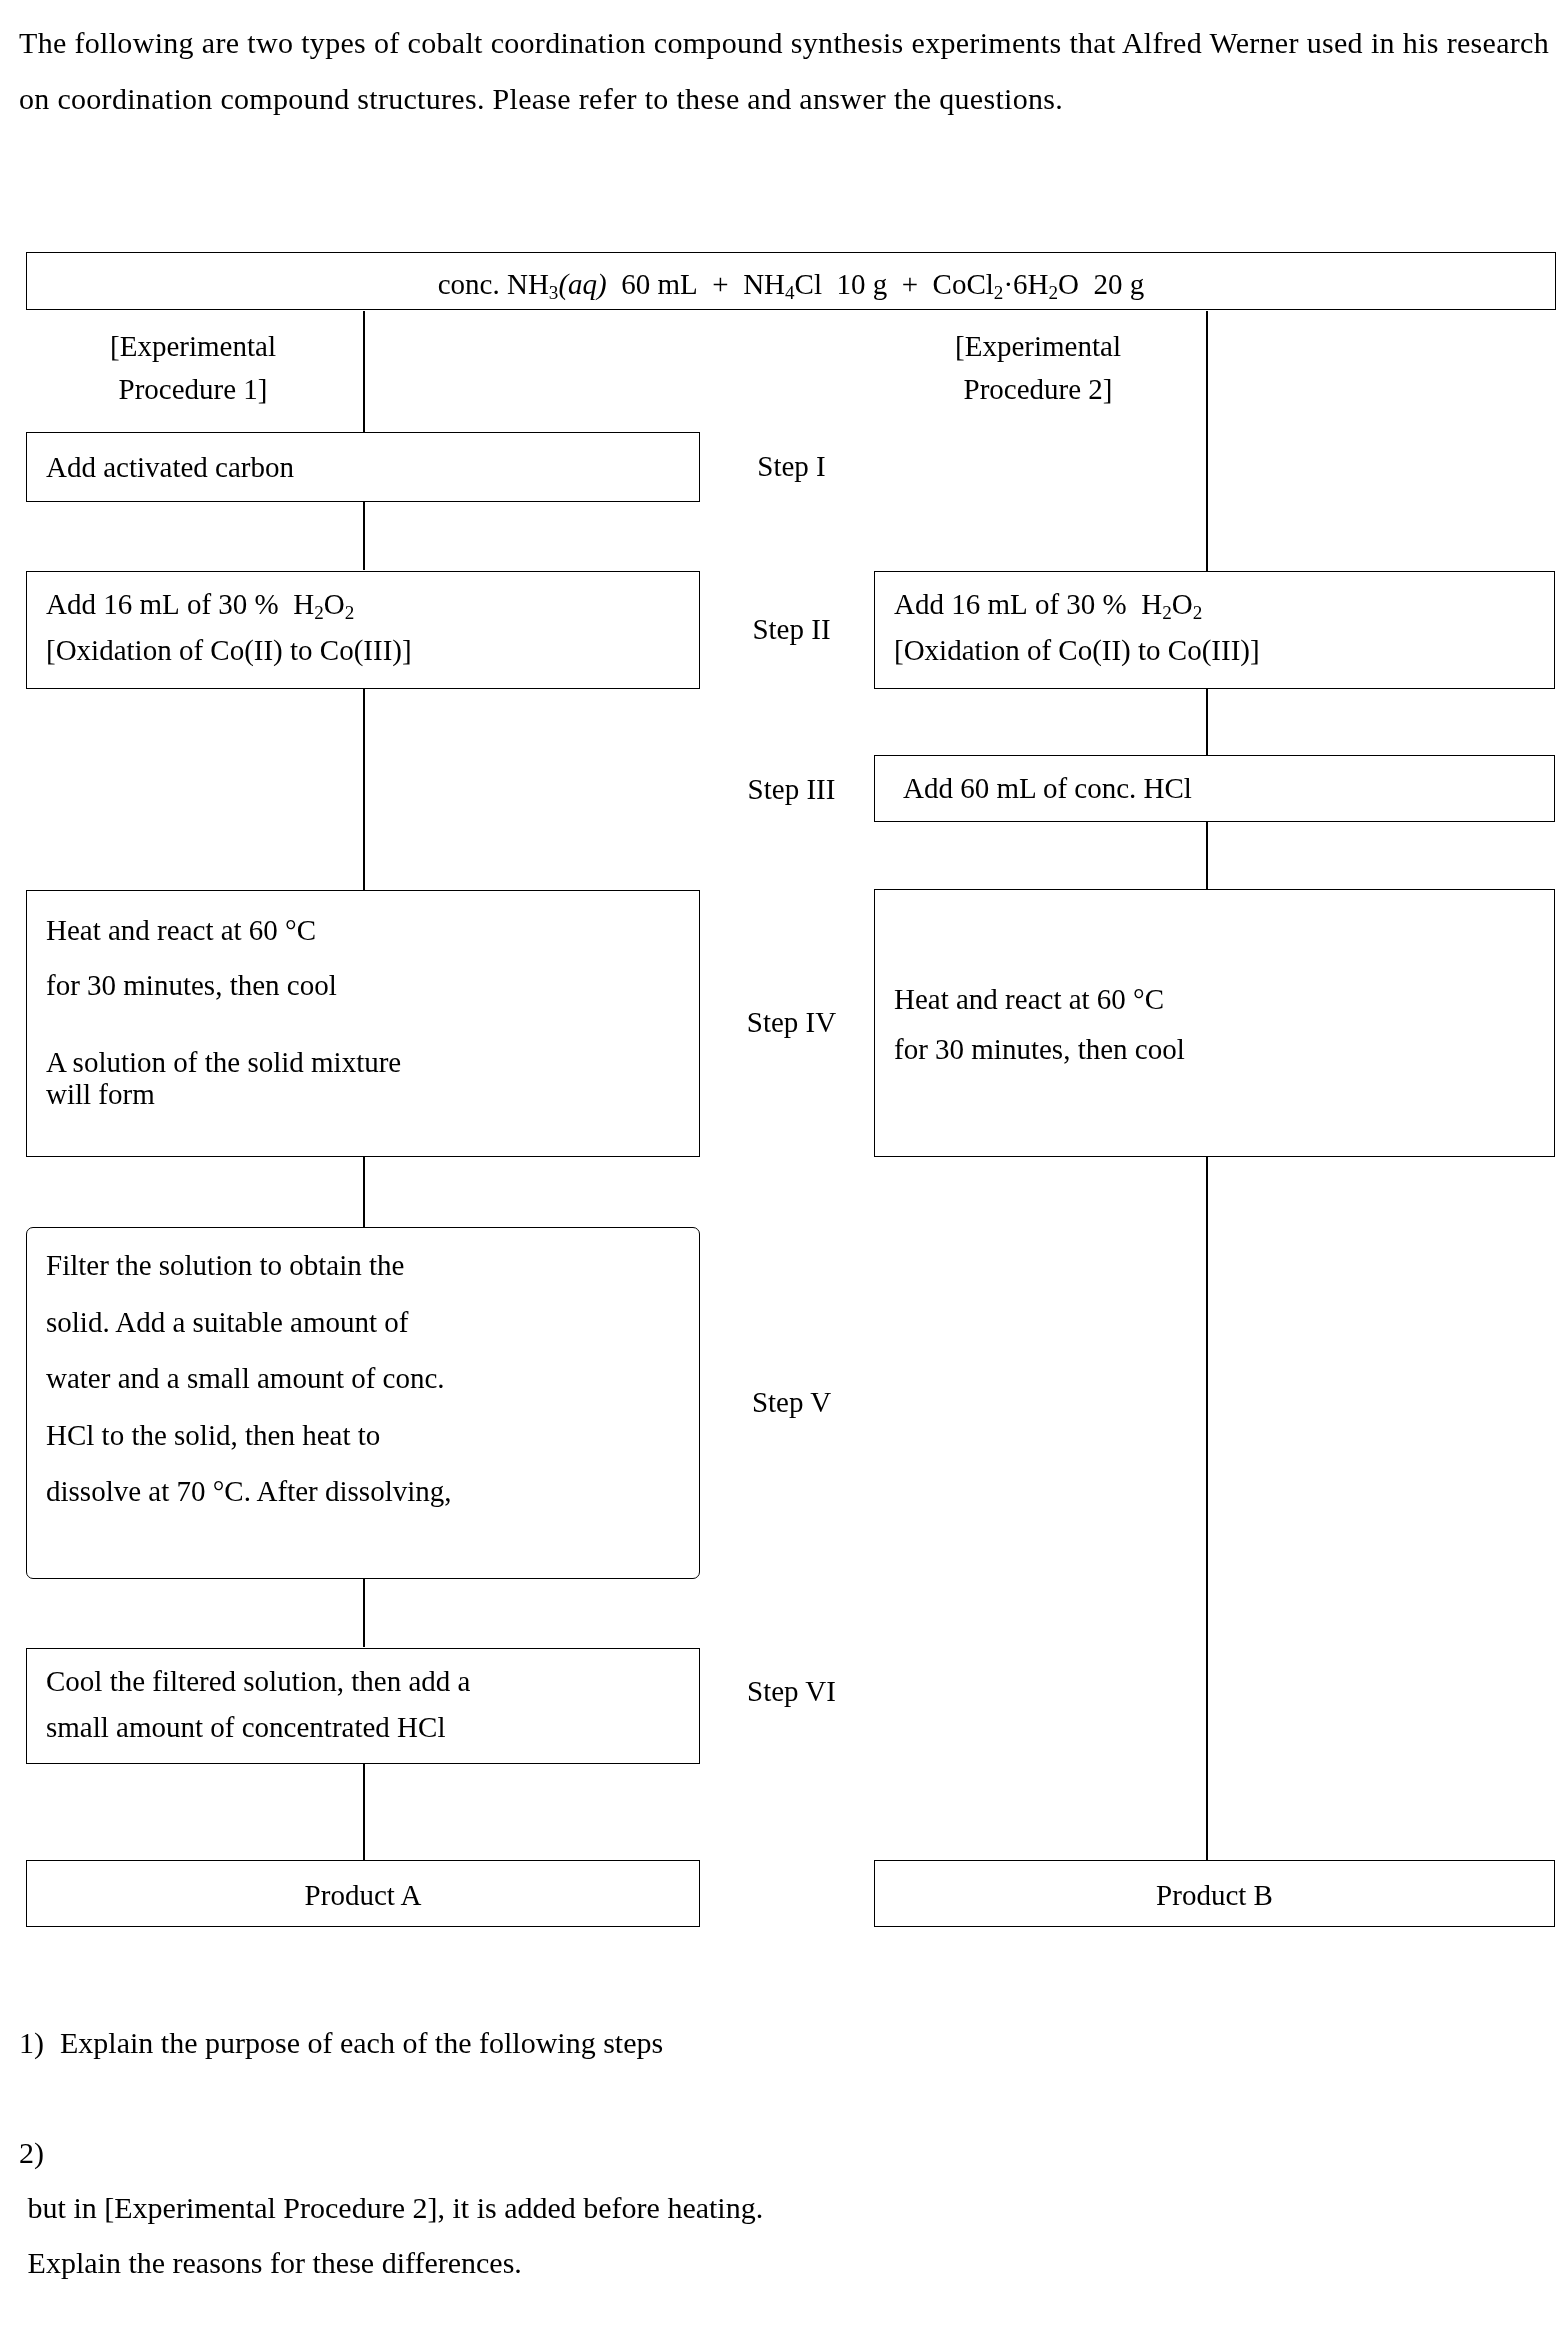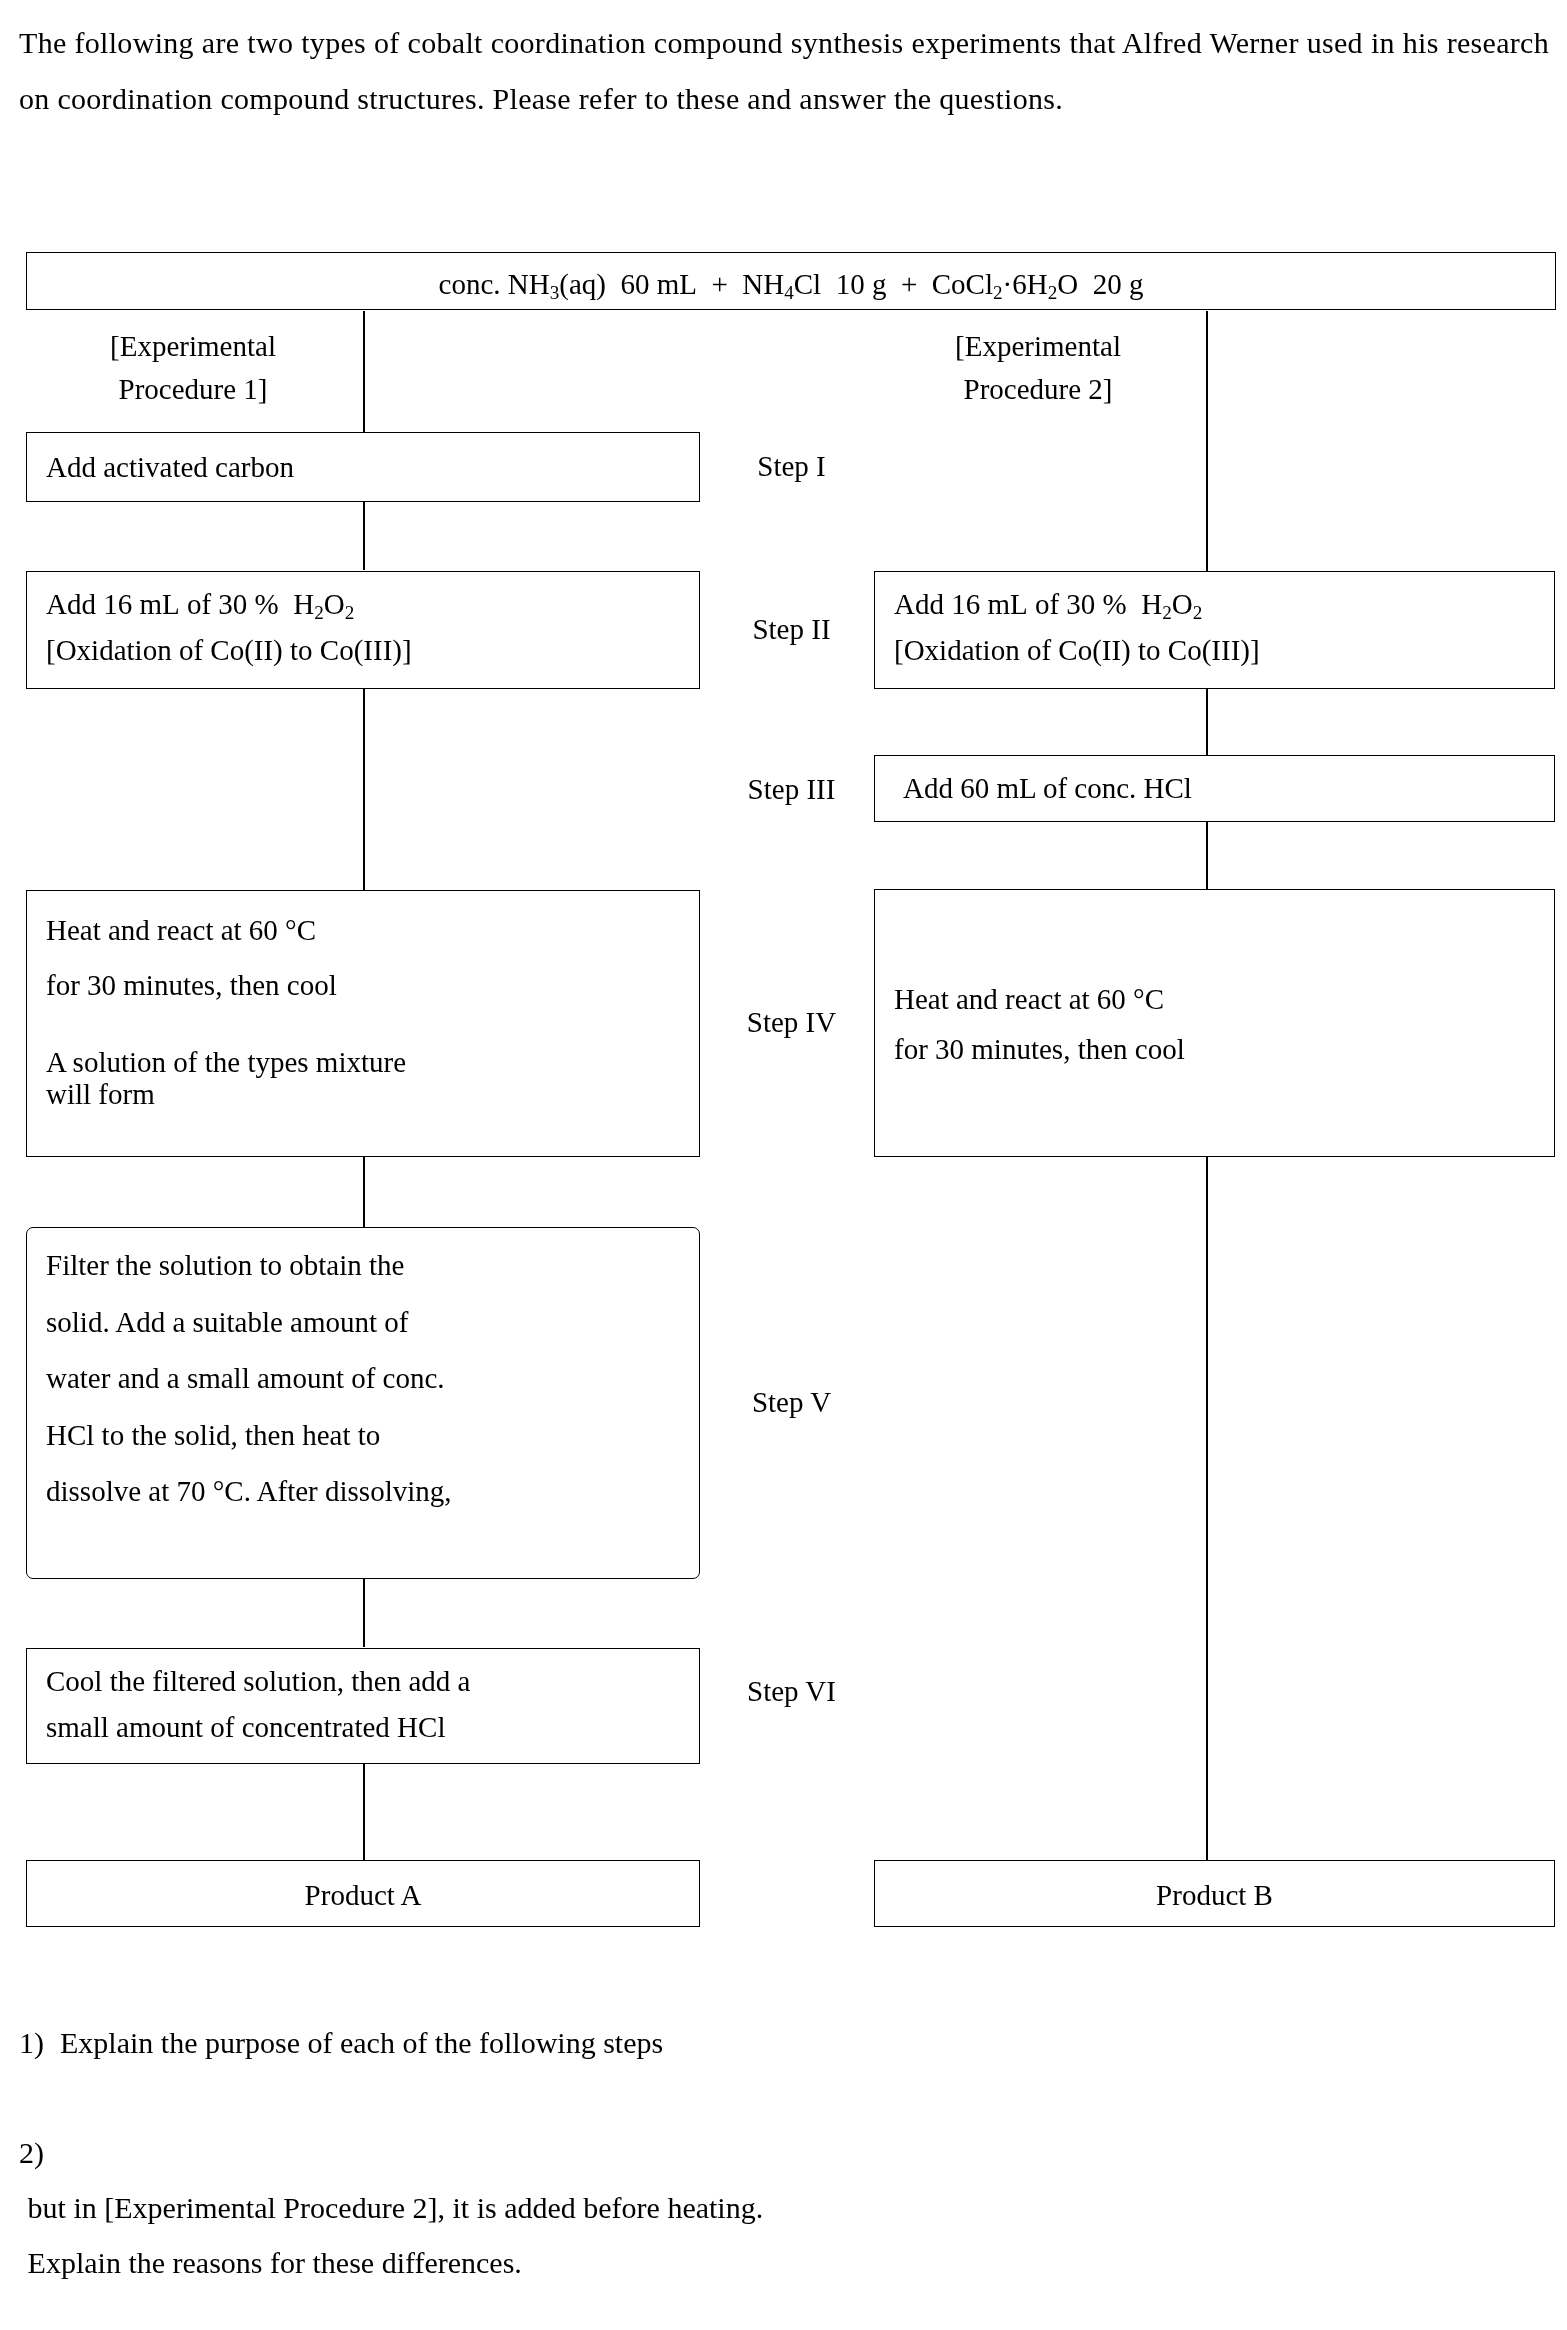--- a/index.html
+++ b/index.html
@@ -78,21 +78,21 @@
   .prochead {
     position: absolute;
     font-size: 29px;
     line-height: 43px;
     text-align: center;
     white-space: nowrap;
     z-index: 4;
   }
 
   sub { font-size: 0.66em; vertical-align: -0.28em; }
-  .it { }
+  .it { font-style: italic; }
 
   
   .questions {
     position: absolute;
     left: 19px;
     top: 2015px;
     width: 1531px;
     font-size: 30px;
     line-height: 55px;
   }
@@ -154,21 +154,21 @@
   </div>
 
   <div class="box" style="left:26px; top:571px; width:674px; height:118px;">
     <div class="inner" style="top:10.3px;">Add&nbsp;16&nbsp;mL&nbsp;of&nbsp;30&nbsp;%&nbsp; H<sub>2</sub>O<sub>2</sub></div>
     <div class="inner" style="top:56px;">[Oxidation of Co(II) to Co(III)]</div>
   </div>
 
   <div class="box" style="left:26px; top:890px; width:674px; height:267px;">
     <div class="inner" style="top:17px;">Heat and react at 60 °C</div>
     <div class="inner" style="top:72px;">for 30 minutes, then cool</div>
-    <div class="inner" style="top:149px;">A solution of the types mixture</div>
+    <div class="inner" style="top:149px;">A solution of the solid mixture</div>
     <div class="inner" style="top:181px;">will form</div>
   </div>
 
   <div class="box" style="left:26px; top:1227px; width:674px; height:352px;border-radius:7px;">
     <div class="inner" style="top:15.4px;">Filter the solution to obtain the</div>
     <div class="inner" style="top:72px;">solid. Add a suitable amount of</div>
     <div class="inner" style="top:128px;">water and a small amount of conc.</div>
     <div class="inner" style="top:185px;">HCl to the solid, then heat to</div>
     <div class="inner" style="top:241px;">dissolve at 70 °C. After dissolving,</div>
   </div>

